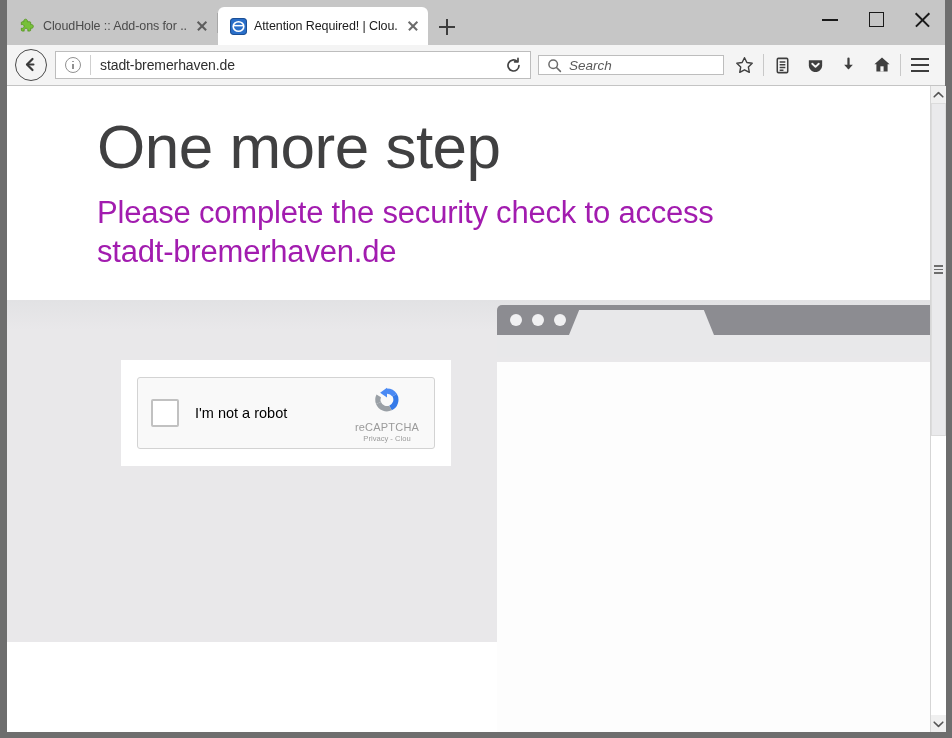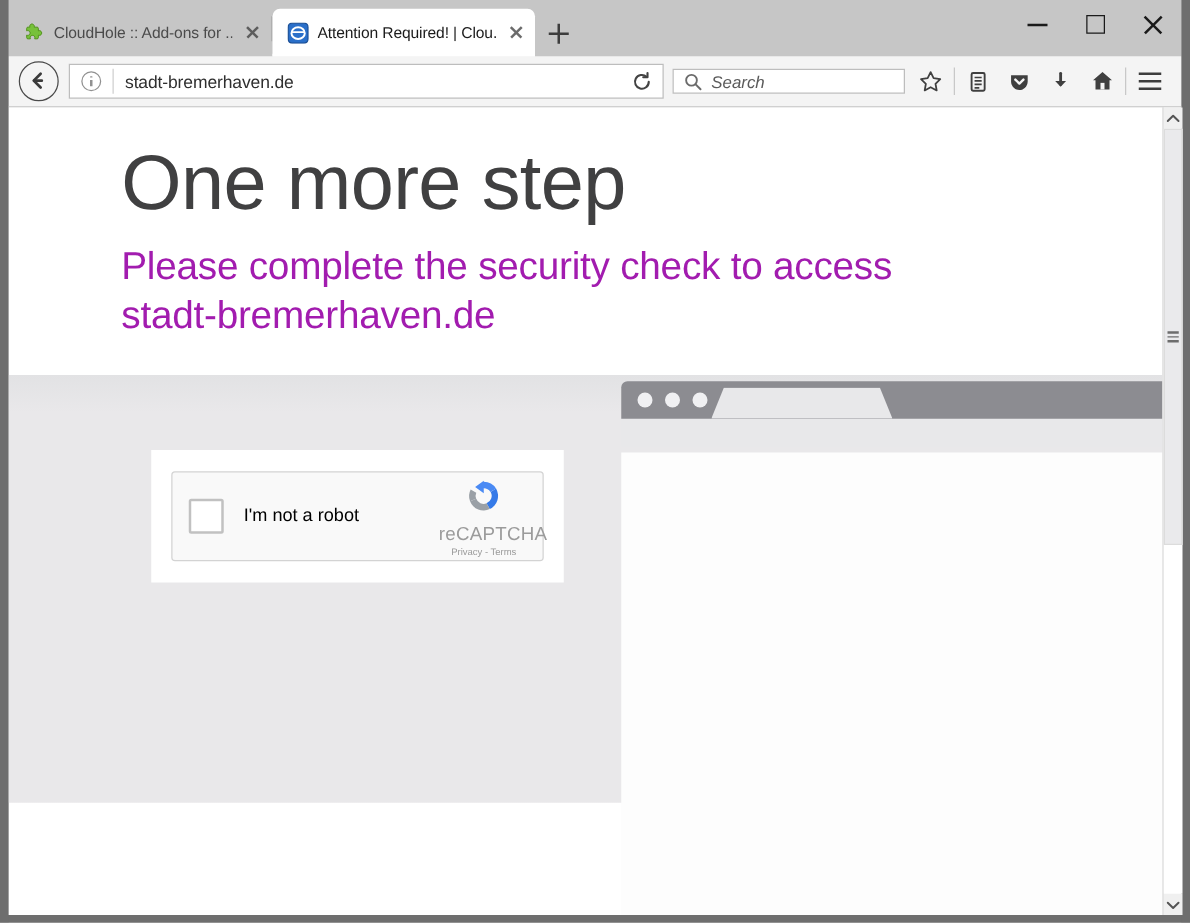--- a/index.html
+++ b/index.html
@@ -313,21 +313,21 @@
     margin-left: 16px;
     flex: 1 1 auto;
   }
   .recap-brand {
     width: 72px;
     text-align: center;
     flex: 0 0 auto;
     margin-right: -2px;
   }
   .recap-brand .rtitle {
-    font-size: 15px;
+    font-size: 11px;
     color: #9b9b9b;
     letter-spacing: .2px;
     margin-top: 1px;
   }
   .recap-brand .rlinks {
     font-size: 7.6px;
     color: #9b9b9b;
     margin-top: 1px;
   }
 
@@ -536,21 +536,21 @@
           <span class="cbx"></span>
           <span class="cbx-label">I'm not a robot</span>
           <span class="recap-brand">
             <svg width="32" height="32" viewBox="0 0 40 40">
               <path d="M20 5.5a14.5 14.5 0 0 1 12.3 6.8l-5.6 3.4A8 8 0 0 0 20 12.1V17l-8.6-6.2L20 4.6z" fill="#4a8af4"></path>
               <path d="M32.3 12.3A14.5 14.5 0 0 1 26 32.8l-3.2-5.7a8 8 0 0 0 4.1-11.4z" fill="#357ae8"></path>
               <path d="M26 32.8A14.5 14.5 0 0 1 6.3 25l6.2-2.6a8 8 0 0 0 10.3 4.7z" fill="#9aa0a6"></path>
               <path d="M6.3 25a14.5 14.5 0 0 1 .6-11.8l5.6 3.3a8 8 0 0 0-.1 6z" fill="#9aa0a6"></path>
             </svg>
             <div class="rtitle">reCAPTCHA</div>
-            <div class="rlinks">Privacy - Terms</div>
+            <div class="rlinks">Privacy - Clou</div>
           </span>
         </div>
       </div>
 
       <div class="mock">
         <div class="mock-bar">
           <span class="mdot"></span>
           <span class="mdot"></span>
           <span class="mdot"></span>
           <span class="mock-tab"></span>

